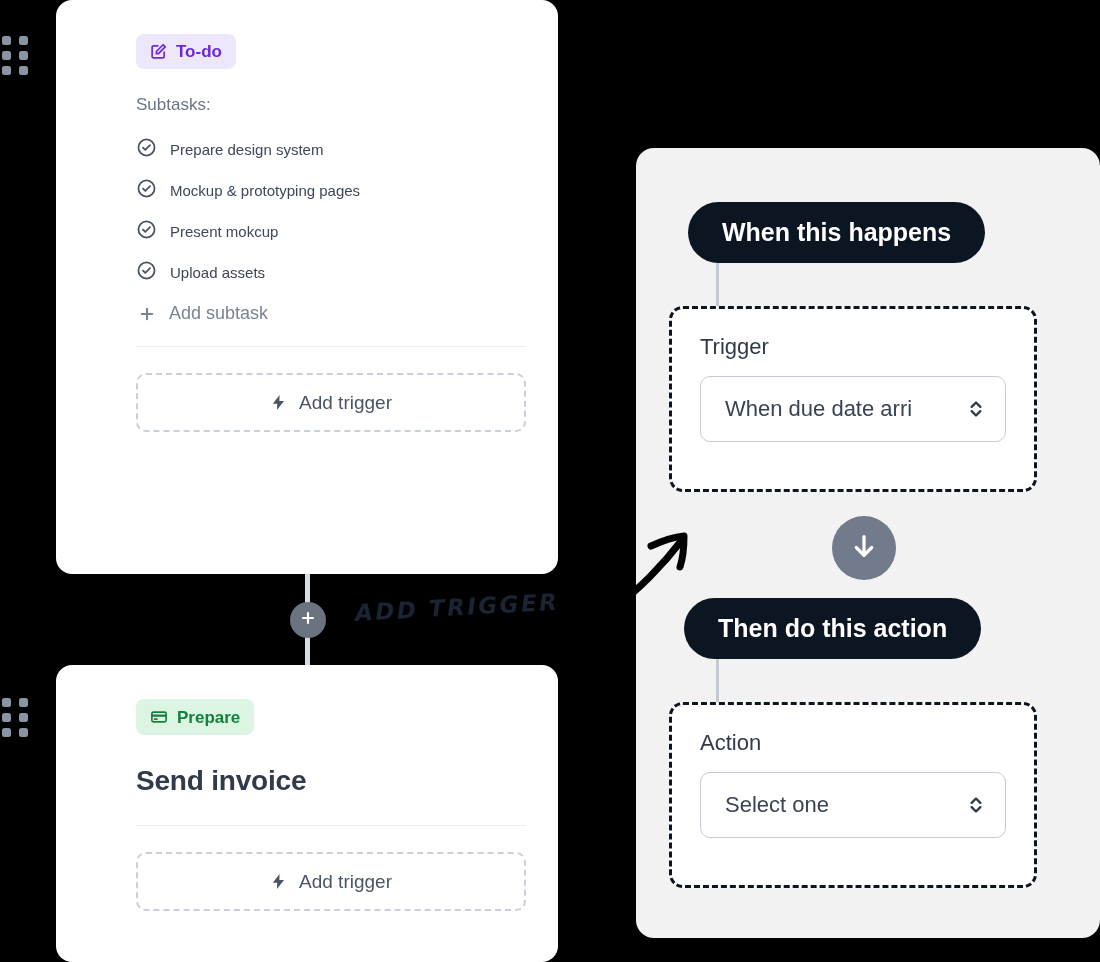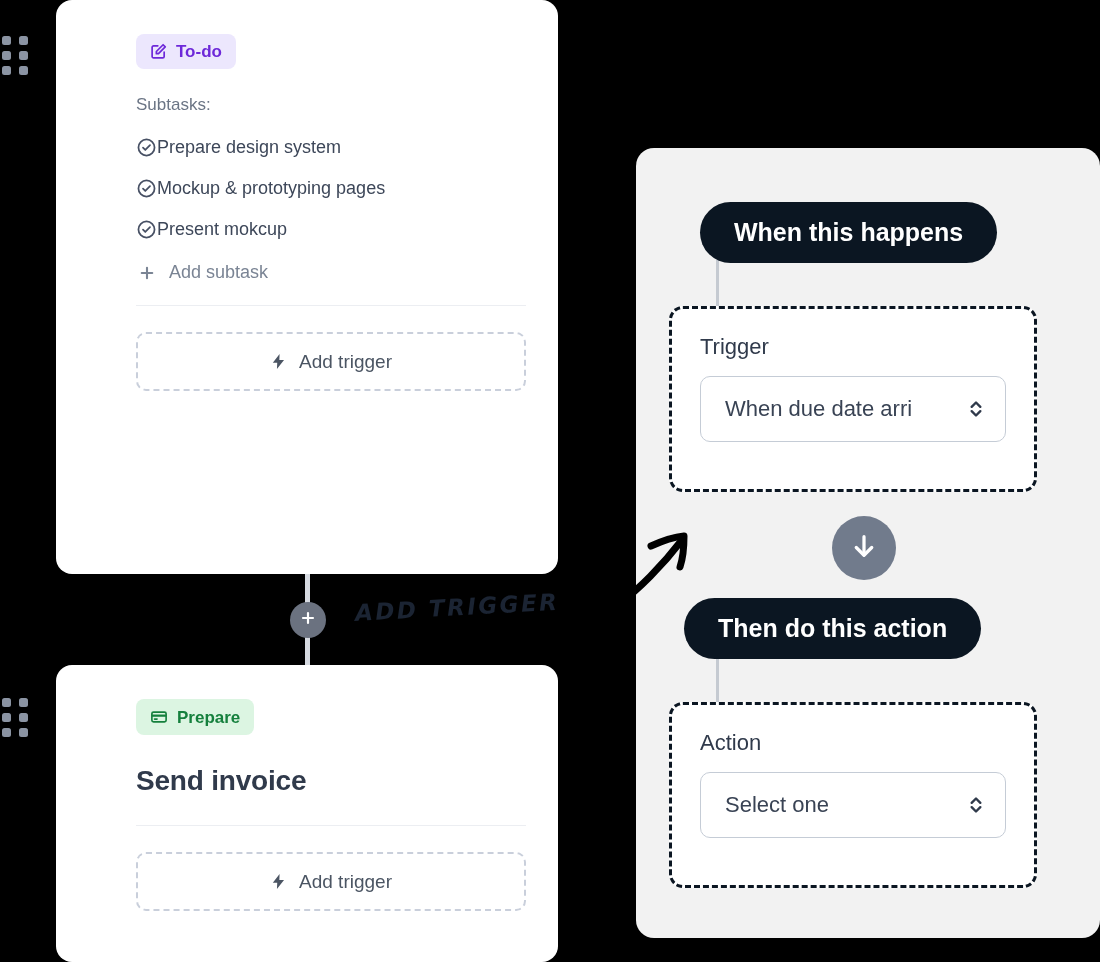--- a/index.html
+++ b/index.html
@@ -77,23 +77,24 @@
 
   .subtasks-label {
     margin: 26px 0 0 0;
     font-size: 17px;
     color: #6b7585;
   }
 
   .subtask-list { margin: 12px 0 0 0; padding: 0; list-style: none; }
   .subtask {
     display: flex;
-    align-items: center;
+    align-items: flex-end;
+    gap: 13px;
     padding: 10px 0;
-    font-size: 18px;
+    font-size: 15px;
     color: #3d4759;
   }
   .subtask svg, .add-subtask svg { display: block; flex: none; }
 
   .add-subtask {
     display: flex;
     align-items: center;
     gap: 13px;
     padding: 12px 0 0 2px;
     font-size: 18px;
@@ -172,21 +173,21 @@
     position: absolute;
     background: #0b1622;
     color: #ffffff;
     border-radius: 999px;
     font-size: 25px;
     font-weight: 700;
     padding: 18px 34px;
     line-height: 1;
     white-space: nowrap;
   }
-  #pill-when { left: 64px; top: 54px; }
+  #pill-when { left: 52px; top: 54px; }
   #pill-then { left: 48px; top: 450px; }
 
   .stem {
     position: absolute;
     width: 3px;
     background: #c5cad1;
   }
   #stem-when { left: 80px; top: 112px; height: 56px; }
   #stem-then { left: 80px; top: 508px; height: 56px; }
 
@@ -307,20 +308,29 @@
       </li>
       <li class="subtask">
         <span>
           <svg width="21" height="21" viewBox="0 0 24 24" fill="none" stroke="#475064" stroke-width="2" stroke-linecap="round" stroke-linejoin="round">
             <circle cx="12" cy="12" r="9.2"></circle>
               <path d="M8 12.2l2.6 2.6L16 9.4"></path>
           </svg>
         </span>
         <span>Present mokcup</span>
       </li>
+      <li class="subtask">
+        <span>
+          <svg width="21" height="21" viewBox="0 0 24 24" fill="none" stroke="#475064" stroke-width="2" stroke-linecap="round" stroke-linejoin="round">
+            <circle cx="12" cy="12" r="9.2"></circle>
+              <path d="M8 12.2l2.6 2.6L16 9.4"></path>
+          </svg>
+        </span>
+        <span>Upload assets</span>
+      </li>
     </ul>
 
     <div class="add-subtask">
       <span>
         <svg width="18" height="18" viewBox="0 0 24 24" fill="none" stroke="#7a8494" stroke-width="2.8" stroke-linecap="round">
           <path d="M12 5v14M5 12h14"></path>
         </svg>
       </span>
       <span>Add subtask</span>
     </div>

